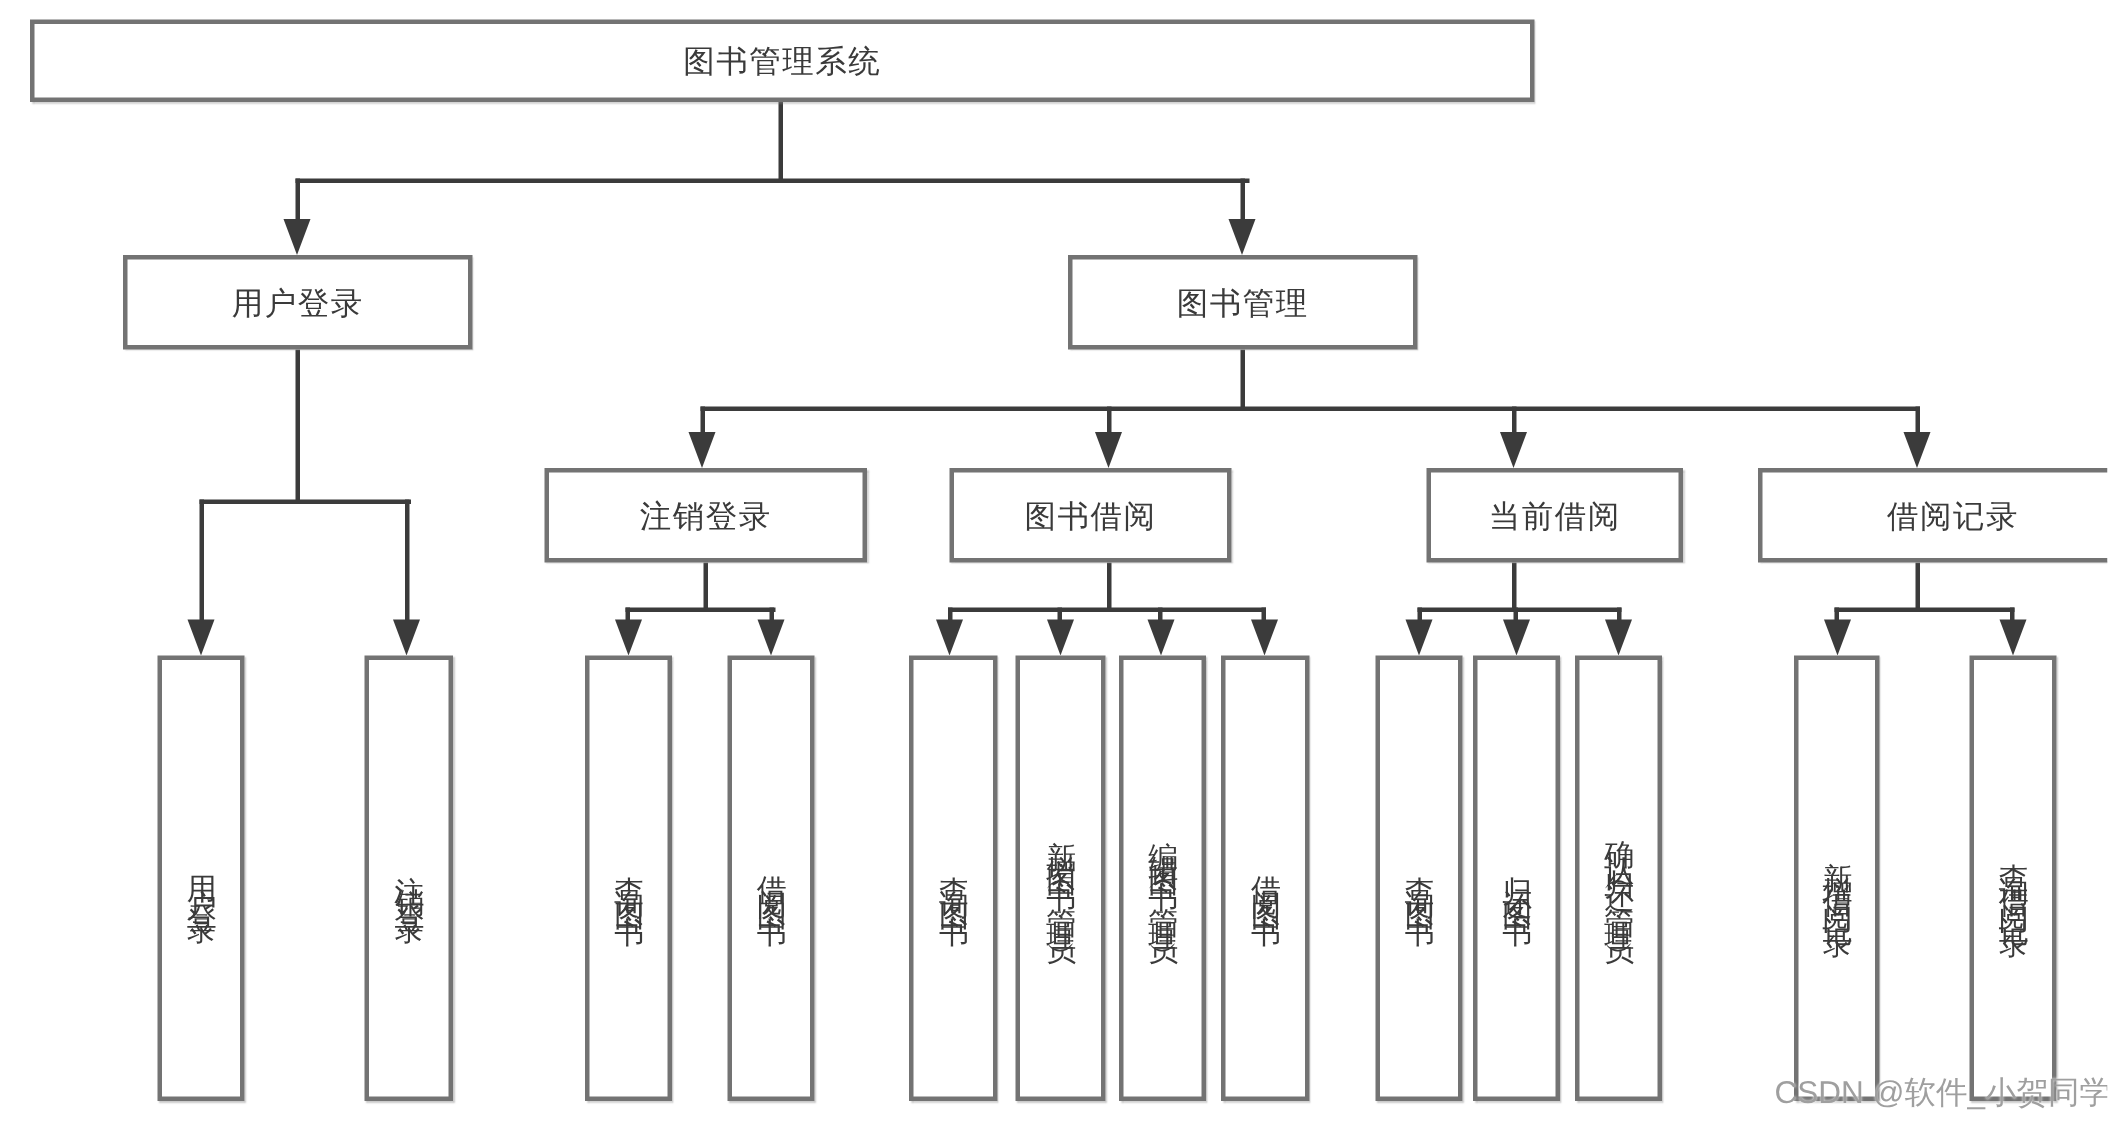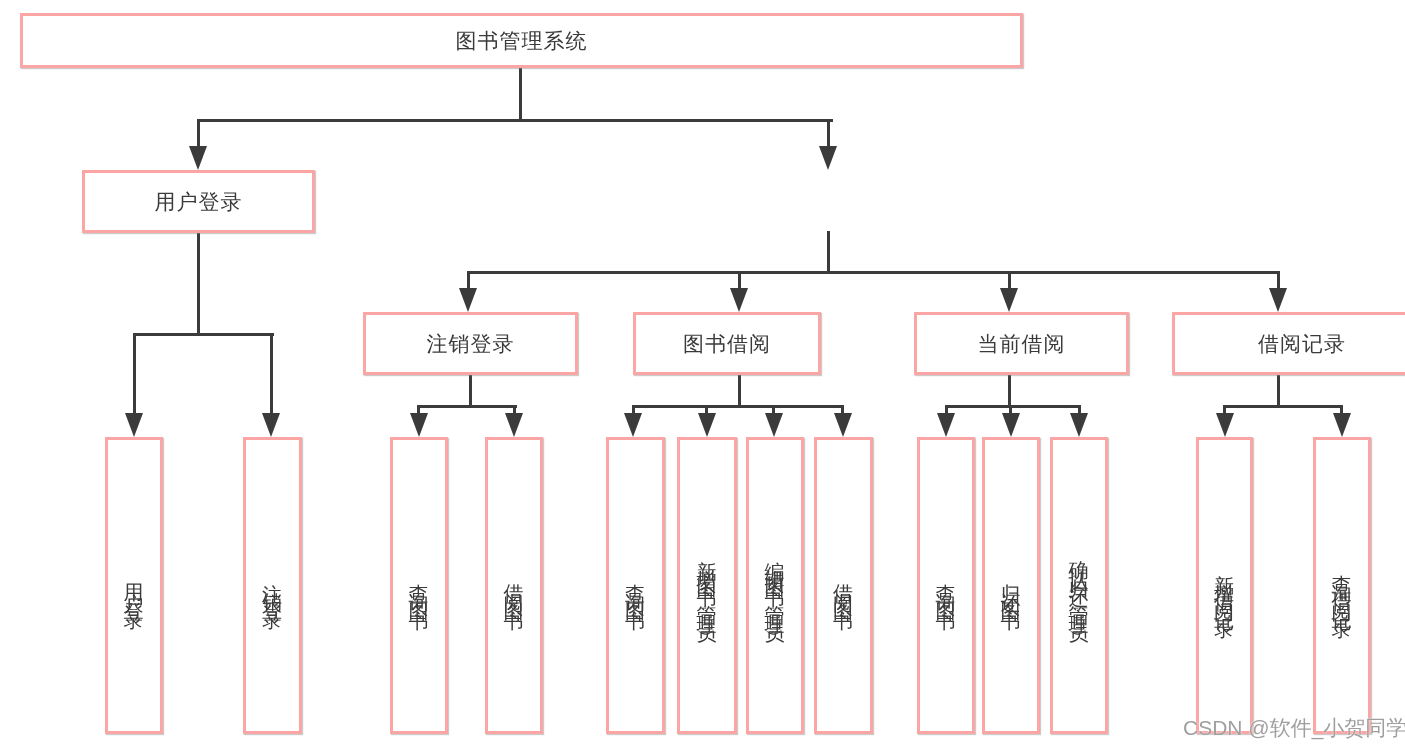--- a/index.html
+++ b/index.html
@@ -7,21 +7,21 @@
     position:relative;
     width:1405px;height:747px;
     background:#ffffff;
     font-family:"Liberation Sans","DejaVu Sans",sans-serif;
     overflow:hidden;
   }
   .box{
     position:absolute;
     box-sizing:border-box;
     background:#ffffff;
-    border:3px solid #fca5a5;
+    border:3px solid #737373;
     box-shadow:1px 1px 1px rgba(140,140,140,0.45);
     display:flex;align-items:center;justify-content:center;
     color:#3a3a3a;
   }
   .hbox{font-size:21px;letter-spacing:1px;}
   .vbox{
     writing-mode:vertical-rl;
     text-orientation:mixed;
     font-size:20px;
     letter-spacing:9px;
@@ -109,28 +109,31 @@
   <div class="cline" style="left:1340px;top:405px;width:3px;height:12px"></div>
   <div class="arrow" style="left:1333px;top:413px"></div>
 
   <div class="box hbox" style="left:20px;top:13px;width:1003px;height:55px">
     <span>图书管理系统</span>
   </div>
 
   <div class="box hbox" style="left:82px;top:170px;width:233px;height:63px">
     <span>用户登录</span>
   </div>
+  <div class="box hbox" style="left:712px;top:170px;width:233px;height:63px">
+    <span>图书管理</span>
+  </div>
 
   <div class="box hbox" style="left:363px;top:312px;width:215px;height:63px">
     <span>注销登录</span>
   </div>
   <div class="box hbox" style="left:633px;top:312px;width:188px;height:63px">
     <span>图书借阅</span>
   </div>
-  <div class="box hbox" style="left:914px;top:312px;width:215px;height:63px">
+  <div class="box hbox" style="left:951px;top:312px;width:171px;height:63px">
     <span>当前借阅</span>
   </div>
   <div class="box hbox" style="left:1172px;top:312px;width:260px;height:63px">
     <span>借阅记录</span>
   </div>
 
   <div class="box vbox" style="left:105px;top:437px;width:58px;height:297px">
     <span>用户登录</span>
   </div>
   <div class="box vbox" style="left:243px;top:437px;width:59px;height:297px">

